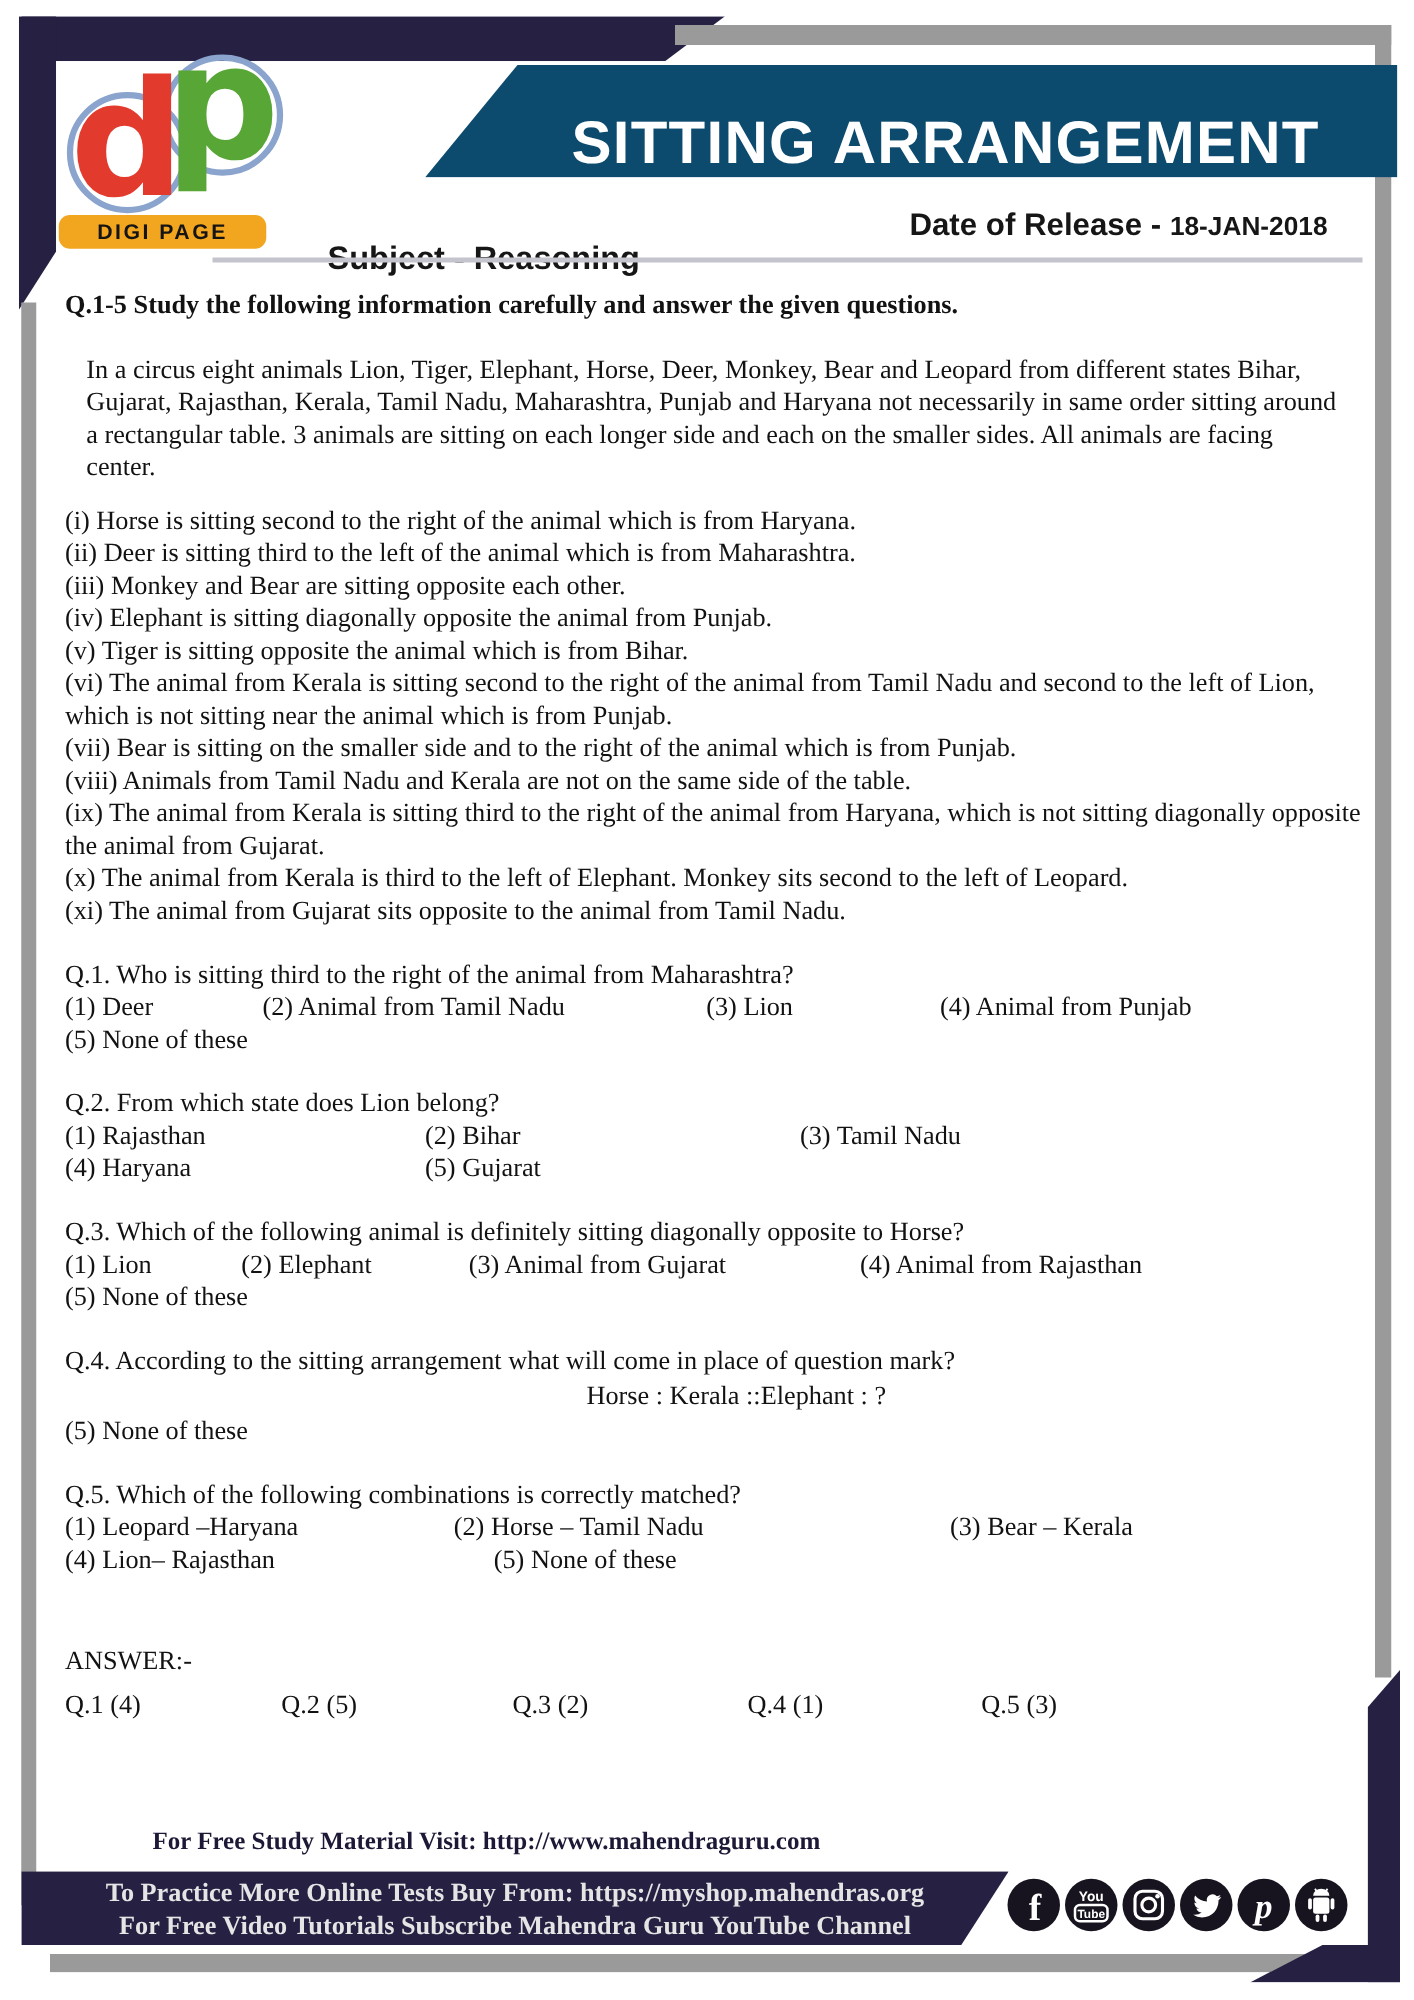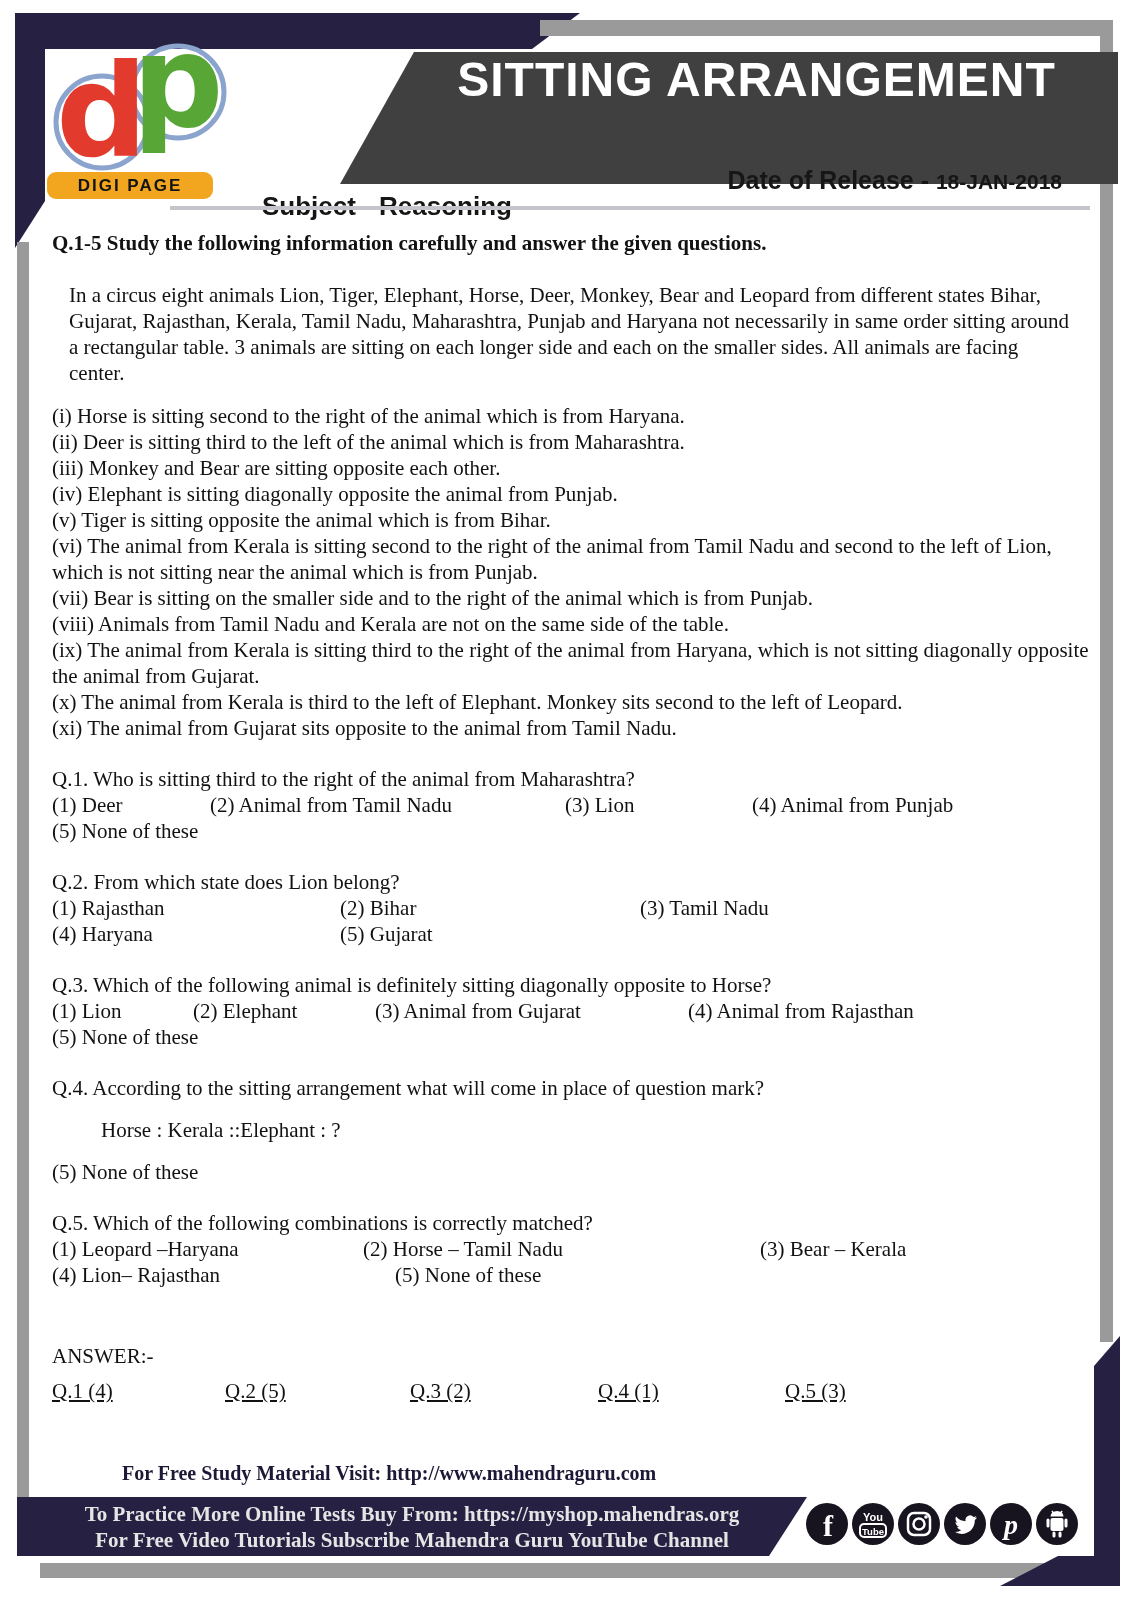--- a/index.html
+++ b/index.html
@@ -20,51 +20,51 @@
     clip-path:polygon(0 30px,100% 0,100% 100%,0 100%);}
   .bar-bottom-gray{position:absolute;left:40px;top:1563px;width:1046px;height:15px;background:#9a9a9a;
     clip-path:polygon(0 0,100% 0,calc(100% - 28px) 100%,0 100%);}
   .bar-bottom-navy{position:absolute;left:1000px;top:1556px;width:120px;height:30px;
     clip-path:polygon(58px 0,100% 0,100% 100%,0 100%);}
   
   .logo{position:absolute;left:50px;top:34px;width:180px;height:140px;}
   .brand-badge{position:absolute;left:47px;top:172px;width:166px;height:27px;background:#f2a51f;
     border-radius:9px;display:flex;align-items:center;justify-content:center;
     font-family:"Liberation Sans",sans-serif;font-weight:bold;font-size:17px;letter-spacing:2px;color:#141414;}
-  .banner{position:absolute;left:340px;top:52px;width:778px;height:132px;background:#404040;
+  .banner{position:absolute;left:340px;top:52px;width:778px;height:90px;background:#0c4a6e;
     clip-path:polygon(74px 0,100% 0,100% 100%,0 100%);
-    display:flex;align-items:flex-start;justify-content:center;}
+    display:flex;align-items:flex-end;justify-content:center;}
   .banner span{font-family:"Liberation Sans",sans-serif;font-weight:bold;font-size:48px;color:#ffffff;
     letter-spacing:1px;padding-left:55px;white-space:nowrap;}
   .subject{position:absolute;left:262px;top:166px;font-family:"Liberation Sans",sans-serif;
     font-weight:bold;font-size:26px;color:#161616;white-space:nowrap;margin-top:25px;}
   .release{position:absolute;right:69px;top:166px;font-family:"Liberation Sans",sans-serif;
     font-weight:bold;font-size:25px;color:#161616;white-space:nowrap;}
   .release .date{font-size:21px;}
   .header-rule{position:absolute;left:170px;top:206px;width:920px;height:4px;background:#c4c4cd;}
   
   .content{position:absolute;left:52px;top:230px;width:1041px;font-size:21px;line-height:26px;color:#121212;}
   .intro-heading{font-weight:bold;margin:0 0 26px 0;}
   .intro-par{margin:17px;}
   .cond{margin:0;}
   .qblock{margin-top:25px;}
   .qtitle{margin:0;}
-  .subline{margin:16px;padding-left:33px;}
+  .subline{margin:2px;padding-left:33px;text-align:center;}
   .opt-row{margin:0;white-space:nowrap;}
   .opt-row span{display:inline-block;vertical-align:top;}
   .q1r1 span:nth-child(1){width:158px}.q1r1 span:nth-child(2){width:355px}.q1r1 span:nth-child(3){width:187px}
   .q2r1 span:nth-child(1){width:288px}.q2r1 span:nth-child(2){width:300px}
   .q2r2 span:nth-child(1){width:288px}
   .q3r1 span:nth-child(1){width:141px}.q3r1 span:nth-child(2){width:182px}.q3r1 span:nth-child(3){width:313px}
   .q4r1 span:nth-child(1){width:248px}.q4r1 span:nth-child(2){width:255px}.q4r1 span:nth-child(3){width:257px}
   .q5r1 span:nth-child(1){width:311px}.q5r1 span:nth-child(2){width:397px}
   .q5r2 span:nth-child(1){width:343px}
   .answers{margin-top:55px;}
   .ansrow{margin-top:9px;white-space:nowrap;}
-  .ansrow span{display:inline-block;text-decoration:underline;}
+  .ansrow span{display:inline-block;}
   .ansrow span:nth-child(1){width:173px}.ansrow span:nth-child(2){width:185px}
   .ansrow span:nth-child(3){width:188px}.ansrow span:nth-child(4){width:187px}
   
   .study-line{position:absolute;left:122px;top:1462px;font-weight:bold;font-size:20px;color:#1c1836;white-space:nowrap;}
   .footer-bar{position:absolute;left:17px;top:1497px;width:790px;height:59px;background:#262042;
     clip-path:polygon(0 0,100% 0,calc(100% - 38px) 100%,0 100%);
     display:flex;flex-direction:column;align-items:center;justify-content:center;}
   .footer-bar div{color:#e5e5e5;font-weight:bold;font-size:21px;line-height:26px;white-space:nowrap;}
   .social{position:absolute;left:806px;top:1503px;display:flex;gap:4px;}
   .sicon{width:42px;height:42px;border-radius:50%;background:#17141f;display:flex;align-items:center;justify-content:center;}

